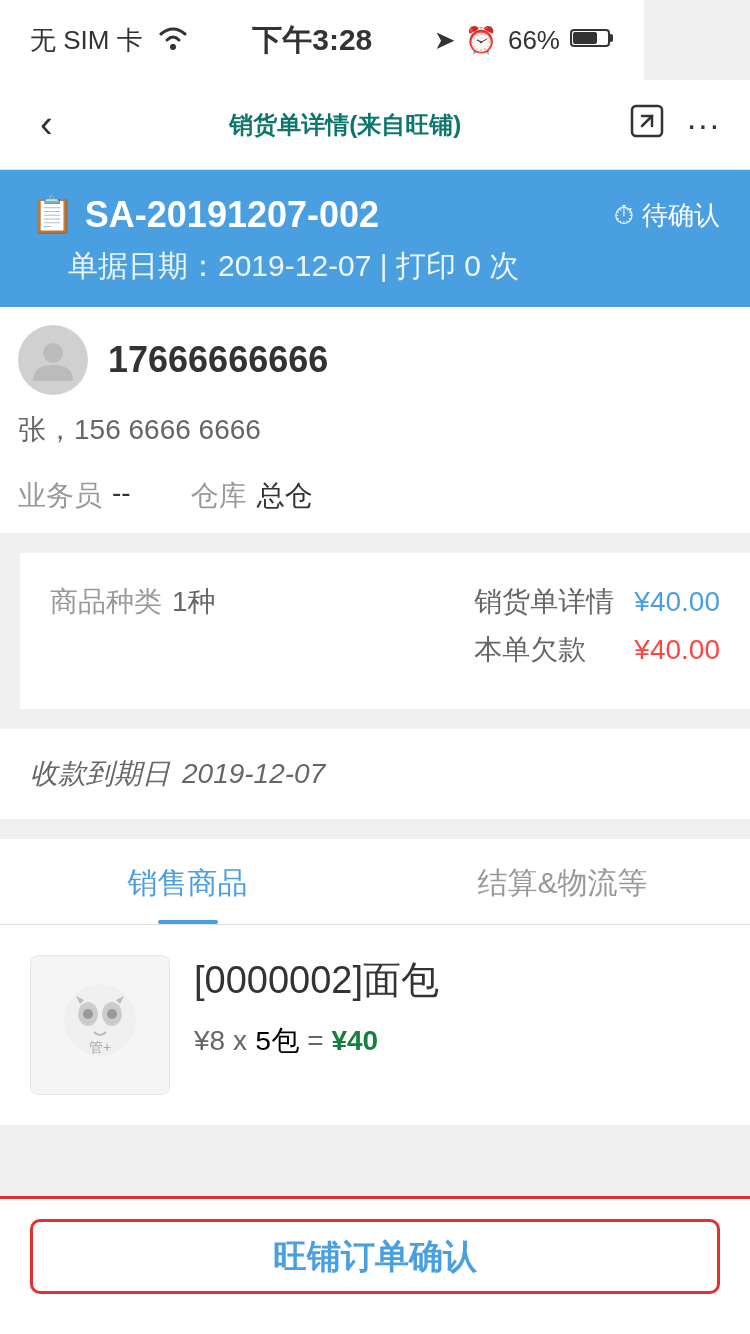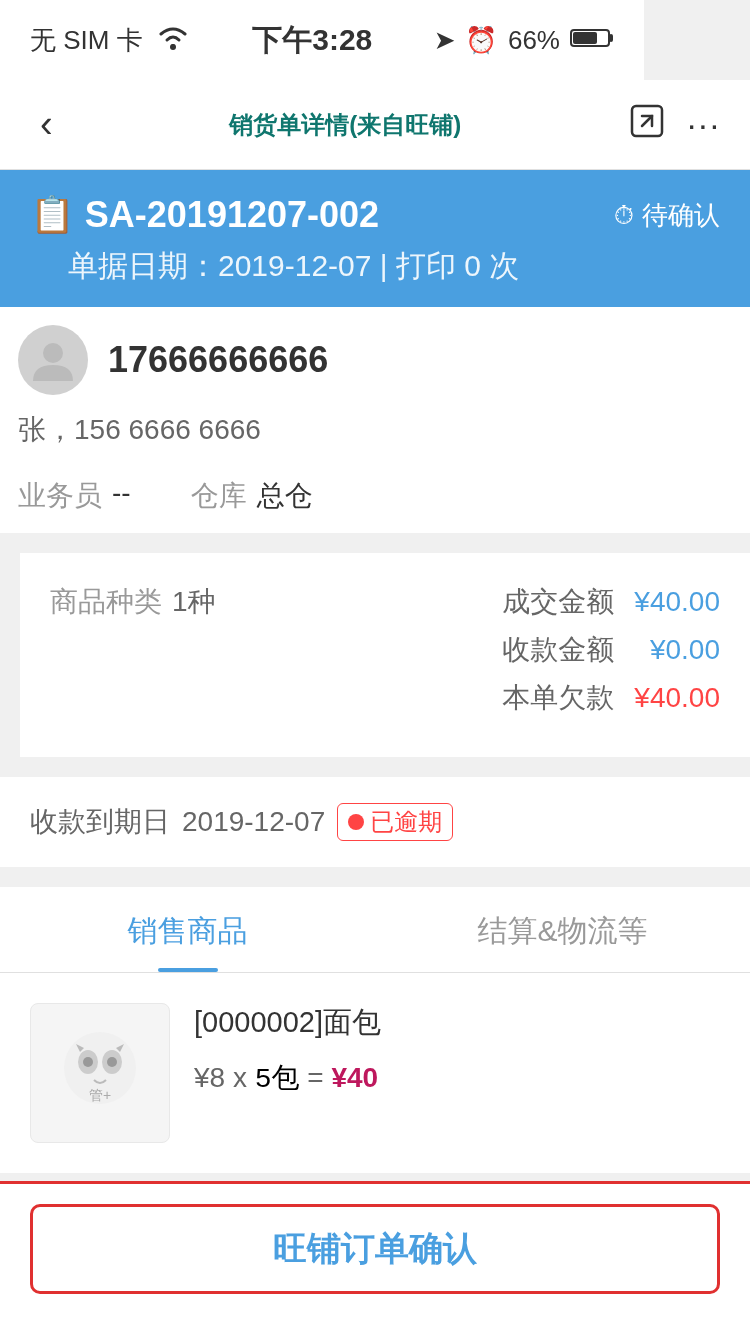--- a/index.html
+++ b/index.html
@@ -185,20 +185,21 @@
     
     .due-section {
       background: #fff;
       padding: 26px 30px;
       margin-bottom: 20px;
       display: flex;
       align-items: center;
       gap: 12px;
       font-size: 28px;
       color: #666;
+      font-style: italic;
     }
     .overdue-badge {
       background: #fff;
       color: #ff4444;
       border: 1px solid #ff4444;
       border-radius: 6px;
       padding: 2px 10px;
       font-size: 24px;
       display: flex;
       align-items: center;
@@ -267,51 +268,51 @@
     .product-thumb-inner {
       text-align: center;
     }
     .product-thumb-logo {
       font-size: 38px;
       color: #bbb;
       line-height: 1.2;
     }
     .product-info { flex: 1; }
     .product-name {
-      font-size: 29px;
+      font-size: 38px;
       color: #333;
       margin-bottom: 16px;
     }
     .product-price {
       font-size: 28px;
       color: #666;
     }
     .price-highlight { color: #000000; font-family: Liberation Mono, monospace; }
-    .price-total { color: #be185d; font-weight: 600; }
+    .price-total { color: #15803d; font-weight: 600; }
 
     
     .bottom-area {
       background: #f0f0f0;
       flex: 1;
       min-height: 200px;
     }
 
     
     .confirm-btn-container {
       position: fixed;
       bottom: 0;
       left: 0;
       width: 750px;
       background: #fff;
       padding: 20px 30px 40px;
       border-top: 3px solid #e03030;
     }
     .confirm-btn {
       width: 100%;
-      height: 90px;
+      height: 75px;
       background: #fff;
       border: 3px solid #e03030;
       border-radius: 10px;
       color: #4a9fe0;
       font-size: 34px;
       font-weight: 600;
       cursor: pointer;
       display: flex;
       align-items: center;
       justify-content: center;
@@ -402,42 +403,34 @@
 <div class="info-section card">
   <div class="info-row">
     <div class="info-left">
       <div class="info-item">
         <span class="info-item-label">商品种类</span>
         <span>1种</span>
       </div>
     </div>
     <div class="info-right">
       <div class="amount-row">
-        <span class="amount-label">成交金额</span>
+        <span class="amount-label">销货单详情</span>
         <span class="amount-value-normal" style="margin-left:20px;">¥40.00</span>
-      </div>
-      <div class="amount-row">
-        <span class="amount-label">收款金额</span>
-        <span class="amount-value-normal" style="margin-left:20px;">¥0.00</span>
       </div>
       <div class="amount-row">
         <span class="amount-label">本单欠款</span>
         <span class="amount-value-red" style="margin-left:20px;">¥40.00</span>
       </div>
     </div>
   </div>
 </div>
 
 <div class="due-section card">
   <span>收款到期日</span>
   <span>2019-12-07</span>
-  <span class="overdue-badge">
-    <span class="overdue-dot"></span>
-    <span>已逾期</span>
-  </span>
 </div>
 
 <div class="tabs-bar">
   <div class="tab-item active">
     <span>销售商品</span>
   </div>
   <div class="tab-item">
     <span>结算&amp;物流等</span>
   </div>
 </div>

